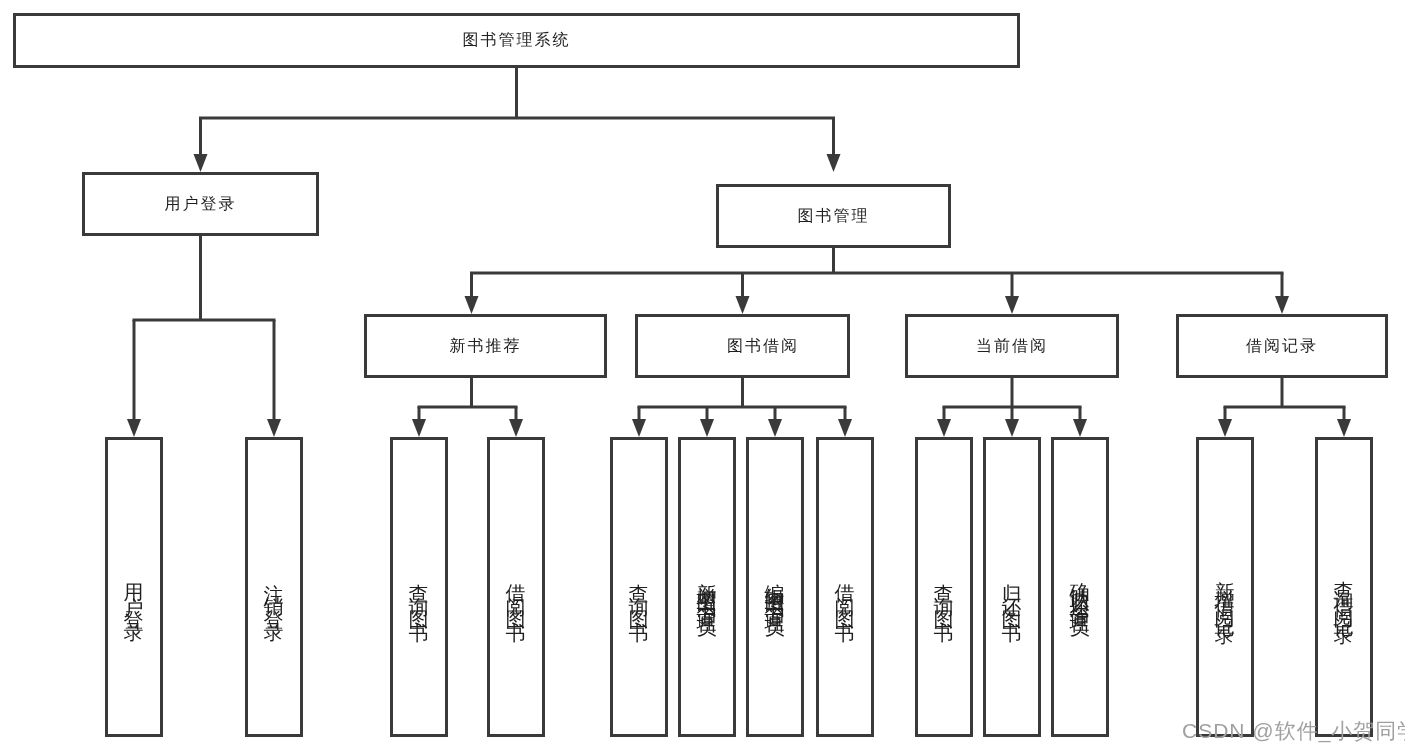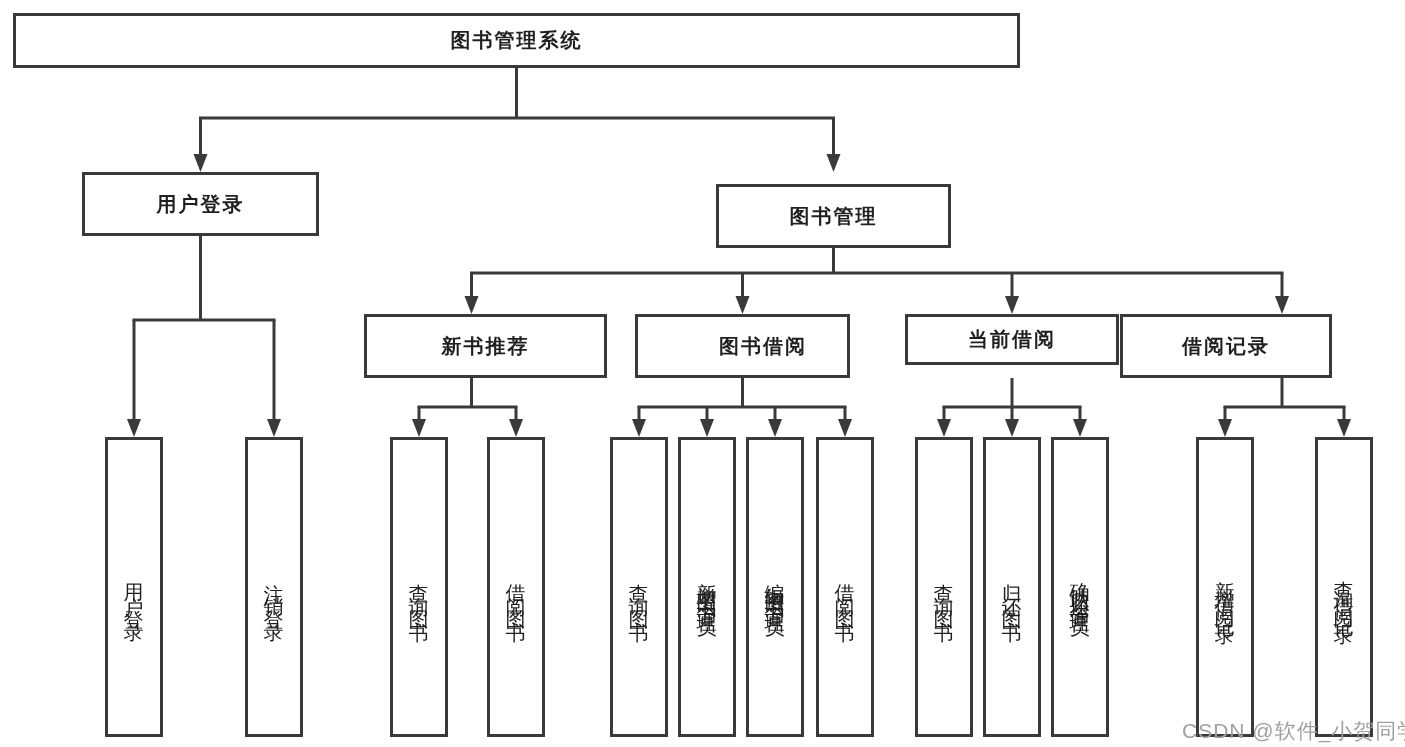--- a/index.html
+++ b/index.html
@@ -16,24 +16,23 @@
     box-sizing:border-box;
     border:3px solid #3a3a3a;
     background:#ffffff;
     display:flex;
     align-items:center;
     justify-content:center;
     color:#1f1f1f;
     z-index:2;
   }
   .node.h .label{
-    font-size:20px;
+    font-size:16px;
     letter-spacing:2px;
     white-space:nowrap;
-    font-weight:bold;
   }
   .node.v .label{
     writing-mode:vertical-rl;
     text-orientation:mixed;
     font-size:20px;
     line-height:1;
   }
   .watermark{
     position:absolute;
     left:1182px;
@@ -126,24 +125,24 @@
       </div>
       <div class="node h" style="left: 716px; top: 184px; width: 235px; height: 64px;">
         <span class="label">图书管理</span>
       </div>
       <div class="node h" style="left: 364px; top: 314px; width: 243px; height: 64px;">
         <span class="label">新书推荐</span>
       </div>
       <div class="node h" style="left: 635px; top: 314px; width: 215px; height: 64px; padding-left: 41px;">
         <span class="label">图书借阅</span>
       </div>
-      <div class="node h" style="left: 905px; top: 314px; width: 214px; height: 51px; align-items: center;">
+      <div class="node h" style="left: 905px; top: 314px; width: 214px; height: 64px; align-items: center;">
         <span class="label">当前借阅</span>
       </div>
-      <div class="node h" style="left: 1120px; top: 314px; width: 212px; height: 64px;">
+      <div class="node h" style="left: 1176px; top: 314px; width: 212px; height: 64px;">
         <span class="label">借阅记录</span>
       </div>
       <div class="node v" style="left: 105px; top: 437px; width: 58px; height: 300px;">
         <span class="label" style="letter-spacing: 13px; margin-bottom: -13px;">用户登录</span>
       </div>
       <div class="node v" style="left: 245px; top: 437px; width: 58px; height: 300px;">
         <span class="label" style="letter-spacing: 13px; margin-bottom: -13px;">注销登录</span>
       </div>
       <div class="node v" style="left: 390px; top: 437px; width: 58px; height: 300px;">
         <span class="label" style="letter-spacing: 13px; margin-bottom: -13px;">查询图书</span>

